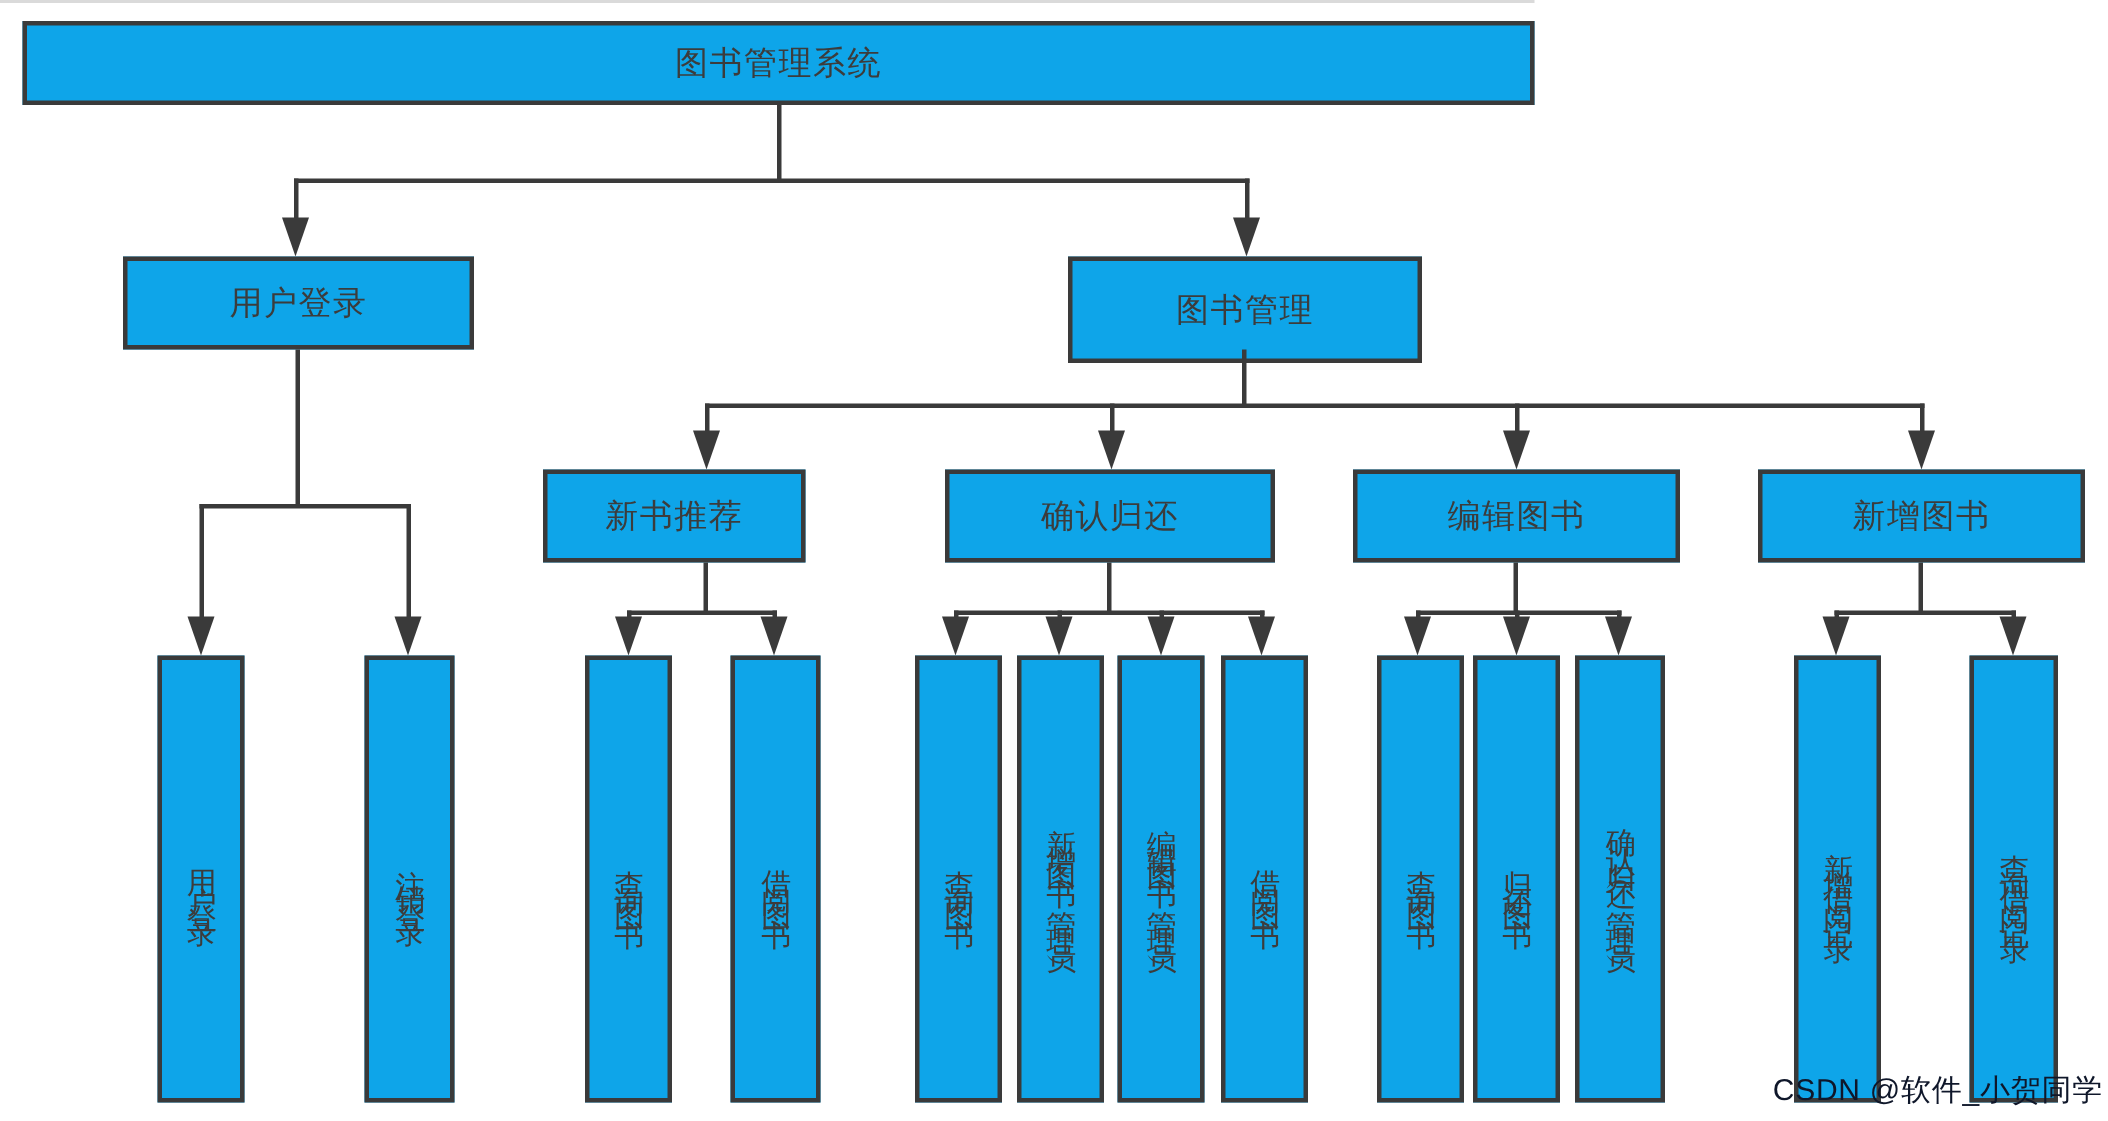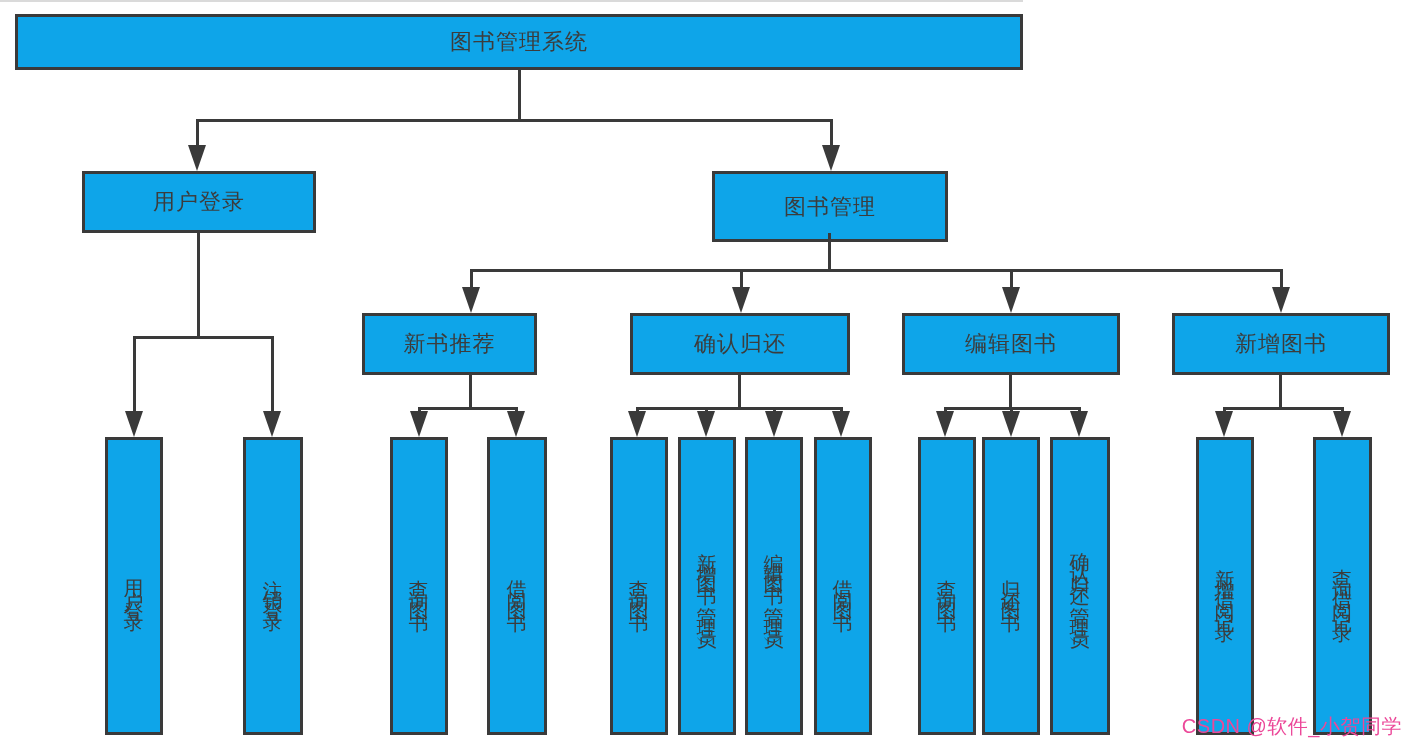--- a/index.html
+++ b/index.html
@@ -24,21 +24,21 @@
   .vl,.hl{position:absolute;background:var(--line);}
   .vl{width:3px;}
   .hl{height:3px;}
   .arw{
     position:absolute;width:0;height:0;
     border-left:9px solid transparent;border-right:9px solid transparent;
     border-top:26px solid var(--line);
   }
   .watermark{
     position:absolute;right:3px;bottom:7px;
-    font-size:20px;color:#ec4899;letter-spacing:0.5px;
+    font-size:20px;color:#0f172a;letter-spacing:0.5px;
     z-index:5;
   }
 </style>
 </head>
 <body>
 
 <div class="stage">
   <div class="top-edge"></div>
 
   <div class="node node-h" style="left:15px;top:14px;width:1008px;height:56px">

